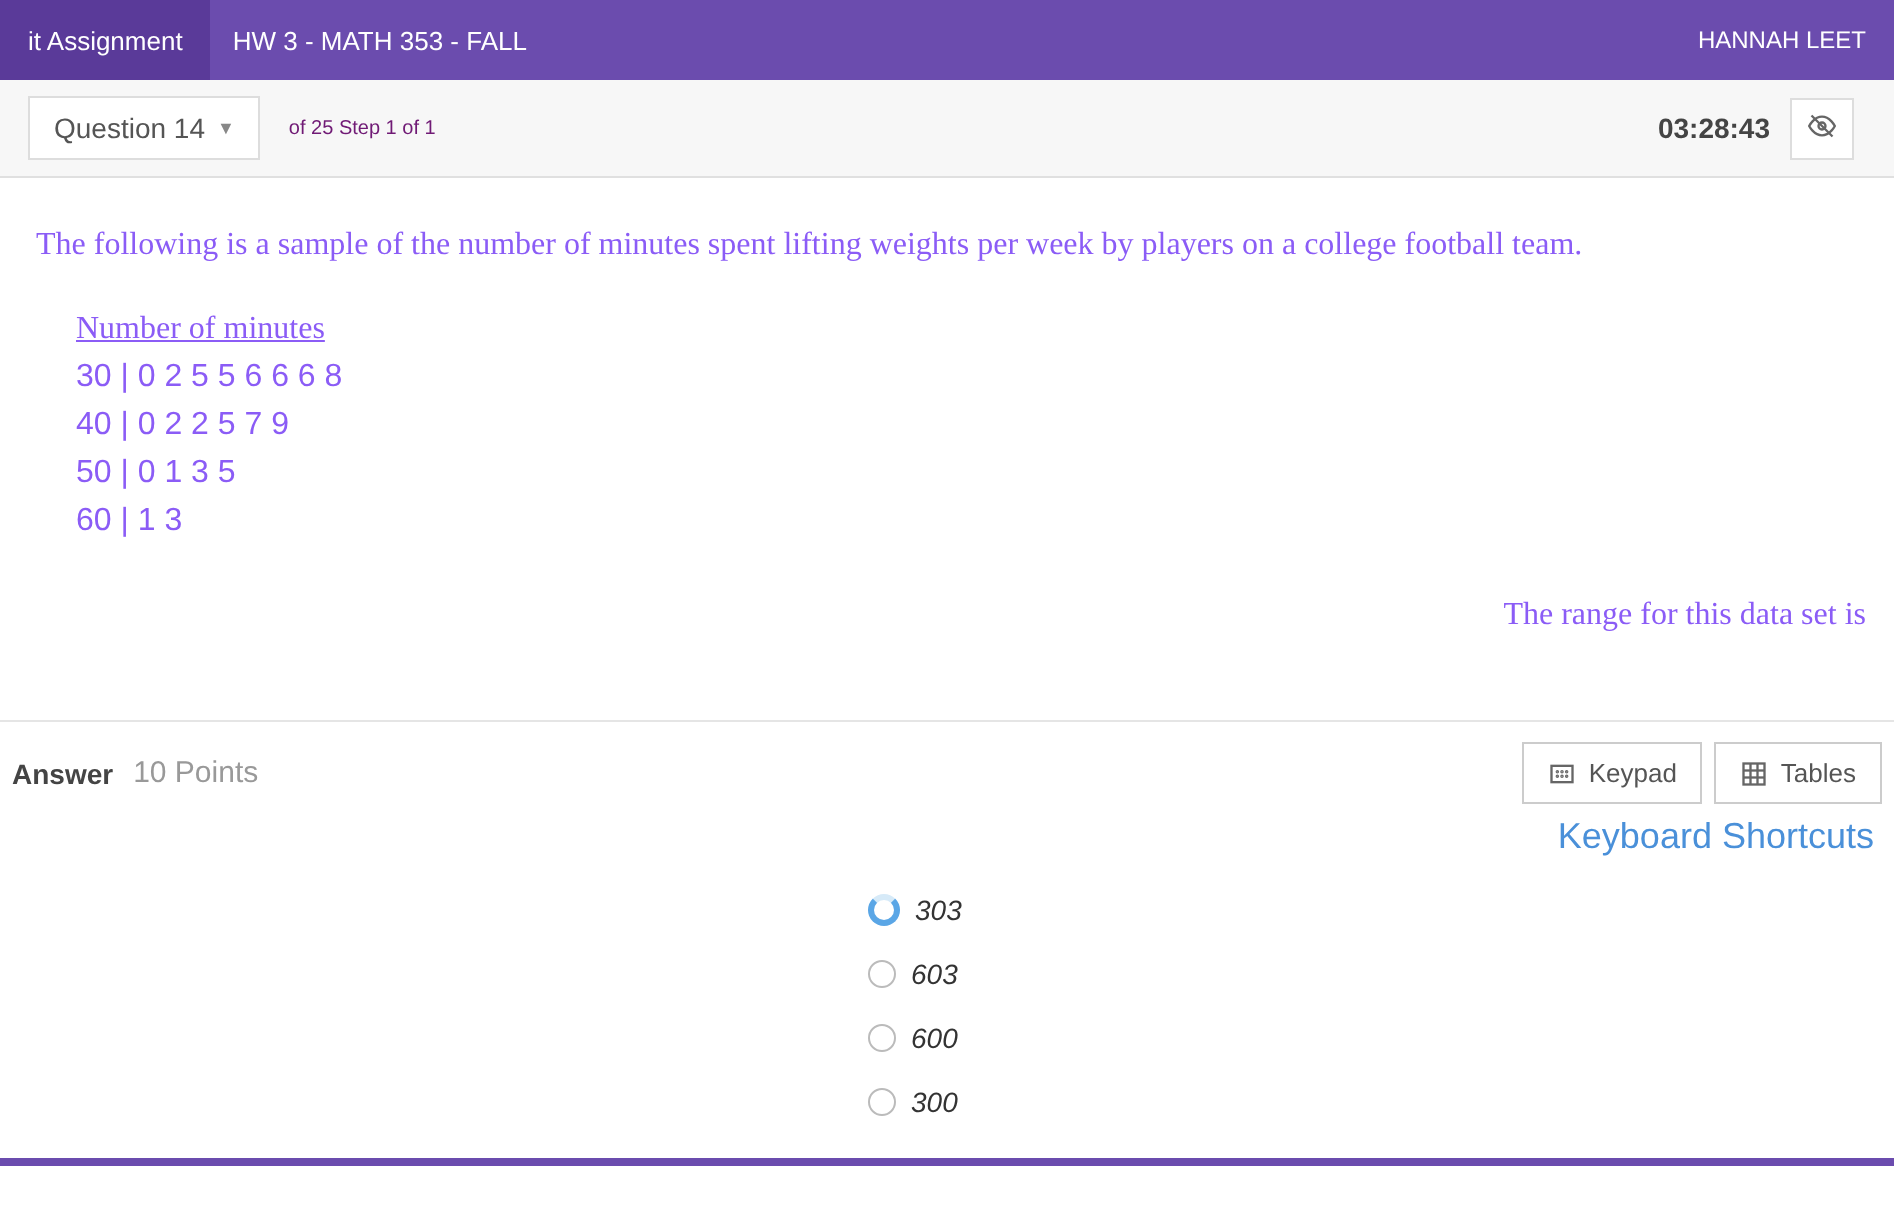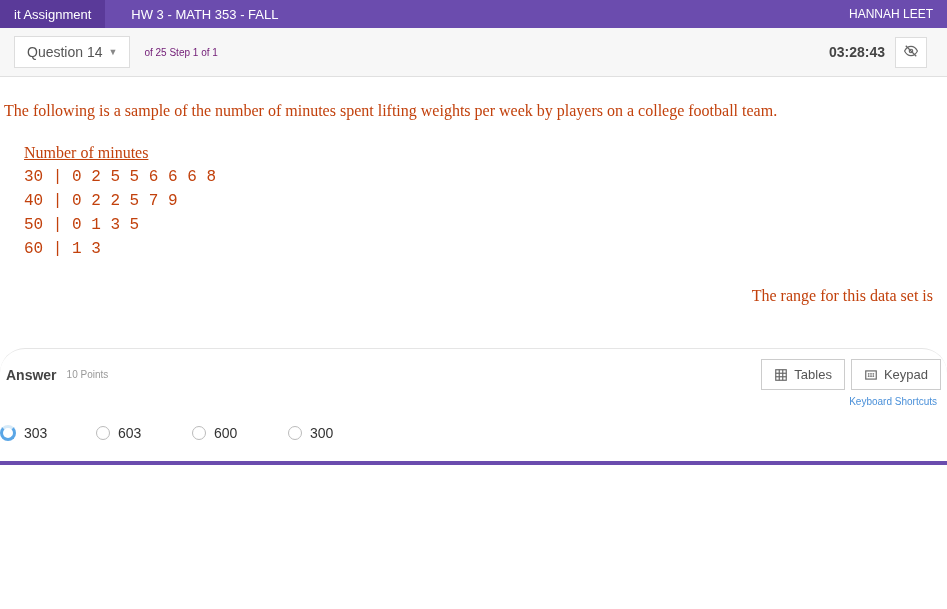--- a/index.html
+++ b/index.html
@@ -1,47 +1,47 @@
 <!DOCTYPE html>
 <html><head>
   <meta charset="utf-8">
   <style>
     * { margin: 0; padding: 0; box-sizing: border-box; }
     body { font-family: "Helvetica Neue", Arial, sans-serif; font-size: 14px; color: #333; background: #fff; width: 947px; }
     
-    .header { background: #6b4cae; color: #fff; display: flex; align-items: stretch; height: 28px; }
+    .header { background: #6b4cae; color: #fff; display: flex; align-items: stretch; height: 40px; }
     .header-left { background: #5a3a99; padding: 0 14px; display: flex; align-items: center; font-size: 13px; }
-    .header-title { padding: 0 26px; display: flex; align-items: center; font-size: 13px; flex: 1; }
+    .header-title { padding: 0 11px; display: flex; align-items: center; font-size: 13px; flex: 1; }
     .header-user { padding: 0 14px; display: flex; align-items: center; font-size: 12px; }
 
     .subheader { background: #f7f7f7; border-bottom: 1px solid #e0e0e0; display: flex; align-items: center; padding: 8px 12px; }
     .question-select { background: #fff; border: 1px solid #ddd; padding: 7px 12px; margin-left: 2px; display: flex; align-items: center; gap: 6px; color: #555; cursor: pointer; }
     .question-select .caret { font-size: 9px; color: #888; }
     .subheader-step { padding: 0 14px; color: #701a75; font-size: 10px; }
     .subheader-spacer { flex: 1; }
     .timer { font-weight: bold; color: #444; padding-right: 10px; }
     .vis-btn { background: #fff; border: 1px solid #ddd; padding: 6px 8px; margin-right: 8px; color: #666; cursor: pointer; }
 
-    .content { padding: 22px 14px 40px 4px; font-family: "Times New Roman", Times, serif; font-size: 16px; color: #c2410c; line-height: 1.5; }
+    .content { padding: 22px 14px 40px 18px; font-family: "Times New Roman", Times, serif; font-size: 16px; color: #8b5cf6; line-height: 1.5; }
     .stem-intro { margin-bottom: 18px; }
     .stem-table { margin-left: 20px; margin-bottom: 20px; }
     .stem-label { text-decoration: underline; }
-    .stem-row { font-family: Liberation Mono, monospace; }
+    .stem-row { font-family: Liberation Sans, sans-serif; }
     .question-text { margin-top: 23px; text-align: right; }
 
-    .answer-section { border-top: 1px solid #e5e5e5; border-radius: 25px; }
+    .answer-section { border-top: 1px solid #e5e5e5; }
     .answer-header { display: flex; align-items: center; padding: 10px 6px 4px 6px; }
     .answer-label { font-weight: bold; color: #444; margin-right: 10px; }
-    .answer-points { color: #999; font-size: 10px; }
+    .answer-points { color: #999; font-size: 15px; }
     .answer-header-spacer { flex: 1; }
     .tool-btn { background: #fff; border: 1px solid #ccc; padding: 7px 12px; margin-left: 6px; color: #555; cursor: pointer; display: flex; align-items: center; gap: 6px; font-size: 13px; }
     .tool-btn svg { width: 14px; height: 14px; }
-    .shortcuts { text-align: right; padding: 2px 10px 18px 0; color: #4a90d9; font-size: 10px; cursor: pointer; }
+    .shortcuts { text-align: right; padding: 2px 10px 18px 0; color: #4a90d9; font-size: 18px; cursor: pointer; }
 
-    .options { display: flex; flex-direction: row; align-items: center; gap: 16px; padding-bottom: 20px; }
+    .options { display: flex; flex-direction: column; align-items: center; gap: 16px; padding-bottom: 20px; font-style: italic; }
     .option-row { display: flex; align-items: center; gap: 8px; width: 80px; }
     .radio { width: 14px; height: 14px; border: 1.5px solid #bbb; border-radius: 50%; display: inline-block; position: relative; cursor: pointer; }
     .radio.spinner { width: 16px; height: 16px; border: 3px solid #5aa6e6; border-top-color: #d6eaf8; border-radius: 50%; }
     .option-label { color: #333; font-size: 14px; }
 
     .footer-bar { height: 4px; background: #6b4cae; }
   </style>
 </head>
 <body>
 
@@ -80,39 +80,39 @@
   <p class="question-text">The range for this data set is</p>
 </div>
 
 <div class="answer-section">
   <div class="answer-header">
     <span class="answer-label">Answer</span>
     <span class="answer-points">10 Points</span>
     <div class="answer-header-spacer"></div>
     <div class="tool-btn">
       <svg viewBox="0 0 24 24" fill="none" stroke="#666" stroke-width="2">
-          <rect x="3" y="3" width="18" height="18"></rect>
-          <line x1="3" y1="9" x2="21" y2="9"></line>
-          <line x1="3" y1="15" x2="21" y2="15"></line>
-          <line x1="9" y1="3" x2="9" y2="21"></line>
-          <line x1="15" y1="3" x2="15" y2="21"></line>
-        </svg>
-      <span>Tables</span>
-    </div>
-    <div class="tool-btn">
-      <svg viewBox="0 0 24 24" fill="none" stroke="#666" stroke-width="2">
           <rect x="3" y="5" width="18" height="14"></rect>
           <circle cx="8" cy="10" r="0.5" fill="#666"></circle>
           <circle cx="12" cy="10" r="0.5" fill="#666"></circle>
           <circle cx="16" cy="10" r="0.5" fill="#666"></circle>
           <circle cx="8" cy="14" r="0.5" fill="#666"></circle>
           <circle cx="12" cy="14" r="0.5" fill="#666"></circle>
           <circle cx="16" cy="14" r="0.5" fill="#666"></circle>
         </svg>
       <span>Keypad</span>
+    </div>
+    <div class="tool-btn">
+      <svg viewBox="0 0 24 24" fill="none" stroke="#666" stroke-width="2">
+          <rect x="3" y="3" width="18" height="18"></rect>
+          <line x1="3" y1="9" x2="21" y2="9"></line>
+          <line x1="3" y1="15" x2="21" y2="15"></line>
+          <line x1="9" y1="3" x2="9" y2="21"></line>
+          <line x1="15" y1="3" x2="15" y2="21"></line>
+        </svg>
+      <span>Tables</span>
     </div>
   </div>
   <div class="shortcuts">Keyboard Shortcuts</div>
 
   <div class="options">
     <div class="option-row">
       <span class="radio spinner"></span>
       <span class="option-label">303</span>
     </div>
     <div class="option-row">

